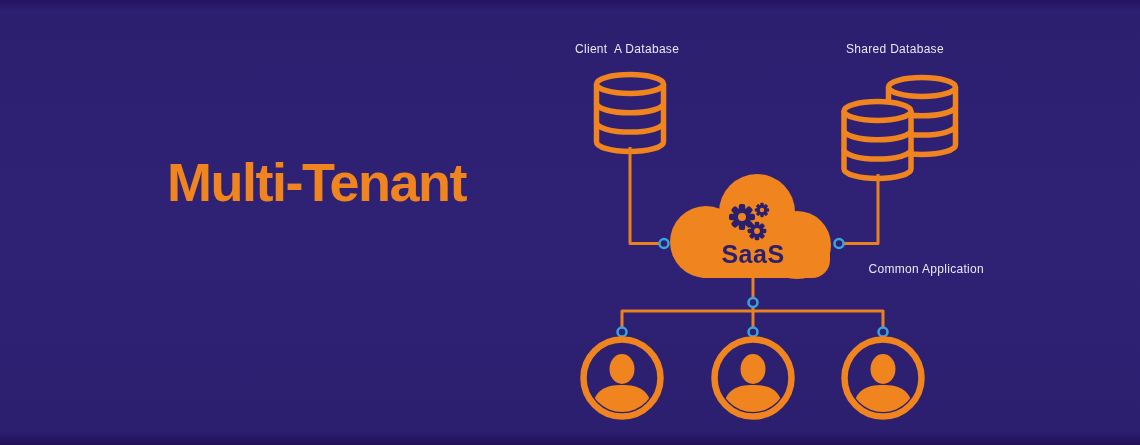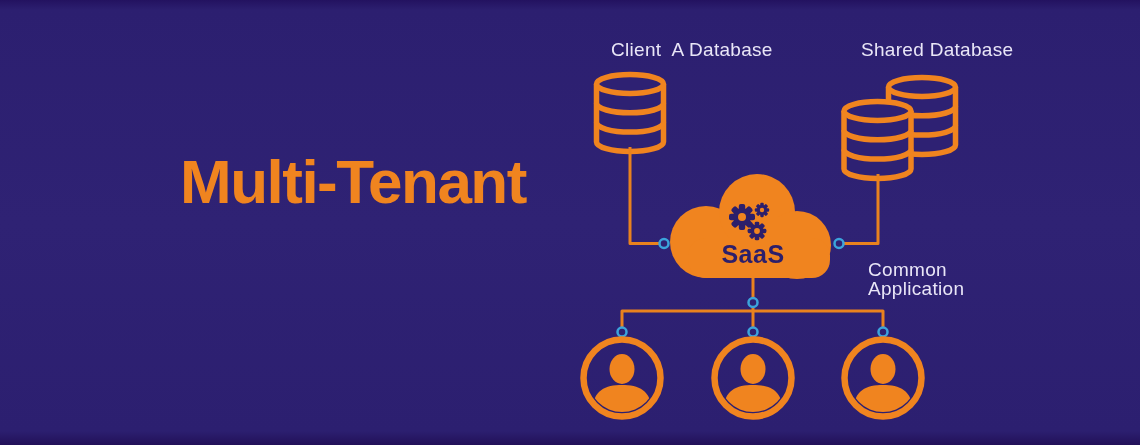--- a/index.html
+++ b/index.html
@@ -6,31 +6,31 @@
   .stage{
     position:relative;
     width:1140px;height:445px;
     overflow:hidden;
     font-family:"Liberation Sans", sans-serif;
     background:
       radial-gradient(135% 165% at 46% 50%, rgba(0,0,0,0) 55%, rgba(8,0,40,.38) 100%),
       linear-gradient(180deg,#231260 0px,#2c1f70 10px,#2f2274 50%,#2c1f70 calc(100% - 14px),#221058 100%);
   }
   .title{
-    position:absolute;left:180px;top:141px;
-    font-size:62px;line-height:82px;font-weight:700;
+    position:absolute;left:167px;top:141px;
+    font-size:54px;line-height:82px;font-weight:700;
     letter-spacing:-1.5px;color:#F0841F;
   }
   .diagram-svg{position:absolute;left:0;top:0;z-index:1;}
   .lbl{
     position:absolute;z-index:2;
-    color:#E9E6F7;font-size:19px;line-height:19px;
-    letter-spacing:.3px;white-space:pre;margin-left:36px;
+    color:#E9E6F7;font-size:12px;line-height:19px;
+    letter-spacing:.3px;white-space:pre;
   }
-  .lbl-center{text-align:left;white-space:normal;}
+  .lbl-center{text-align:right;white-space:normal;}
   .saas{
     position:absolute;z-index:2;left:703px;top:240px;width:100px;
     text-align:center;font-size:25px;font-weight:700;
     letter-spacing:.5px;color:#2C1F6B;
   }
 </style>
 </head>
 <body>
 
 <div class="stage">
@@ -111,21 +111,21 @@
     <use href="#dot" x="753" y="332"></use>
     <use href="#dot" x="883" y="332"></use>
 
     <use href="#user" x="622" y="378"></use>
     <use href="#user" x="753" y="378"></use>
     <use href="#user" x="883" y="378"></use>
   </svg>
 
   <div class="lbl" style="left:575px;top:40px;">Client  A Database</div>
 
-  <div class="lbl" style="left:825px;top:40px;">Shared Database</div>
+  <div class="lbl" style="left:846px;top:40px;">Shared Database</div>
 
   <div class="saas">SaaS</div>
 
   <div class="lbl lbl-center" style="left:832px;top:260px;width:152px;">
     <div>Common Application</div>
   </div>
 
 </div>
 
 </body></html>

